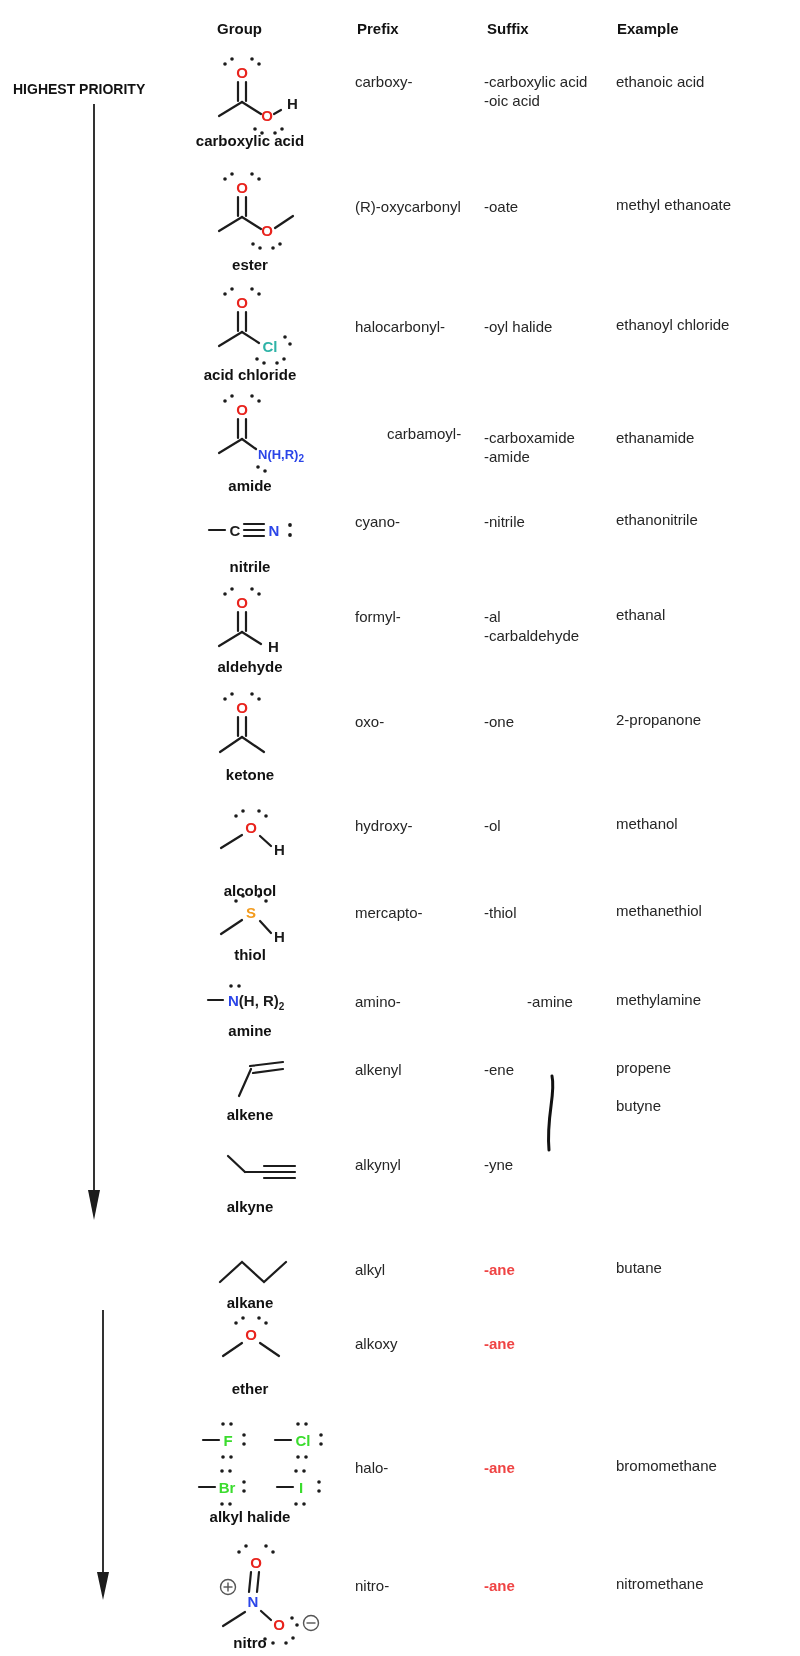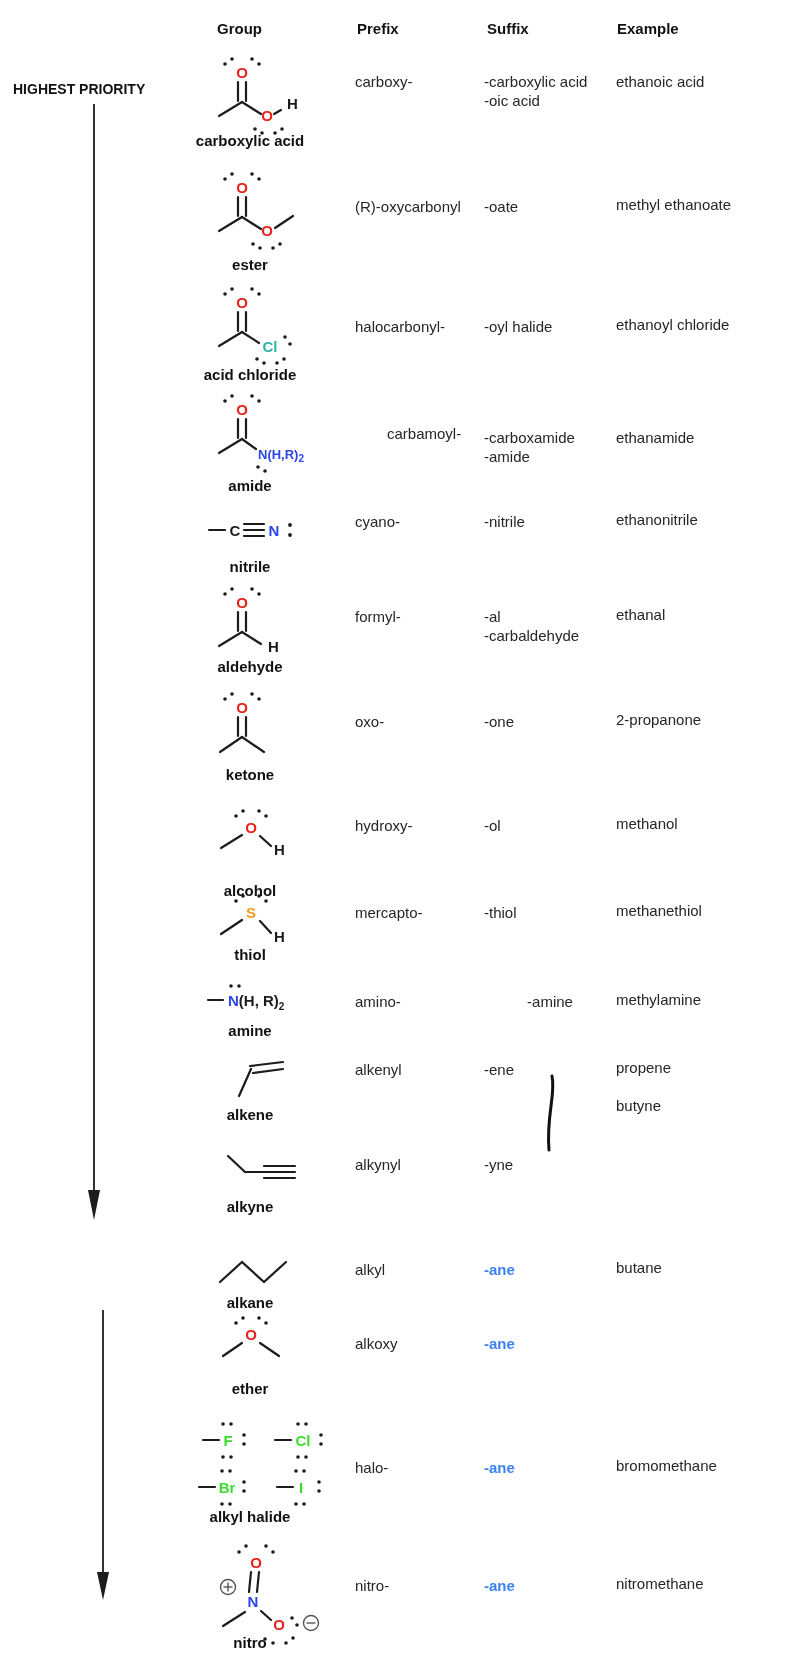--- a/index.html
+++ b/index.html
@@ -1,21 +1,21 @@
 <!DOCTYPE html>
 <html><head>
 <meta charset="utf-8">
 <style>
   html,body{margin:0;padding:0;background:#fff;}
   body{font-family:"Liberation Sans",sans-serif;color:#2b2b2b;}
   .canvas{position:relative;width:800px;height:1656px;background:#ffffff;overflow:hidden;}
   .abs{position:absolute;}
   .hdr{font-weight:bold;font-size:15px;color:#111;}
   .cell{font-size:15px;color:#262626;line-height:19px;}
-  .cell.bold{font-weight:bold;color:#3b82f6;}
+  .cell.bold{font-weight:bold;color:#ef4444;}
   .glabel{font-weight:bold;font-size:15px;color:#111;text-align:center;line-height:18px;}
   .sidelabel{font-weight:bold;font-size:14px;color:#111;line-height:18px;}
   .prefix{left:355px;width:125px;}
   .suffix{left:484px;width:132px;}
   .example{left:616px;width:180px;}
   .gl{left:180px;width:140px;}
   svg text{font-family:"Liberation Sans",sans-serif;font-weight:bold;}
   .atom{font-size:15px;}
   .atom-sm{font-size:13px;}
   .sub{font-size:10px;}

